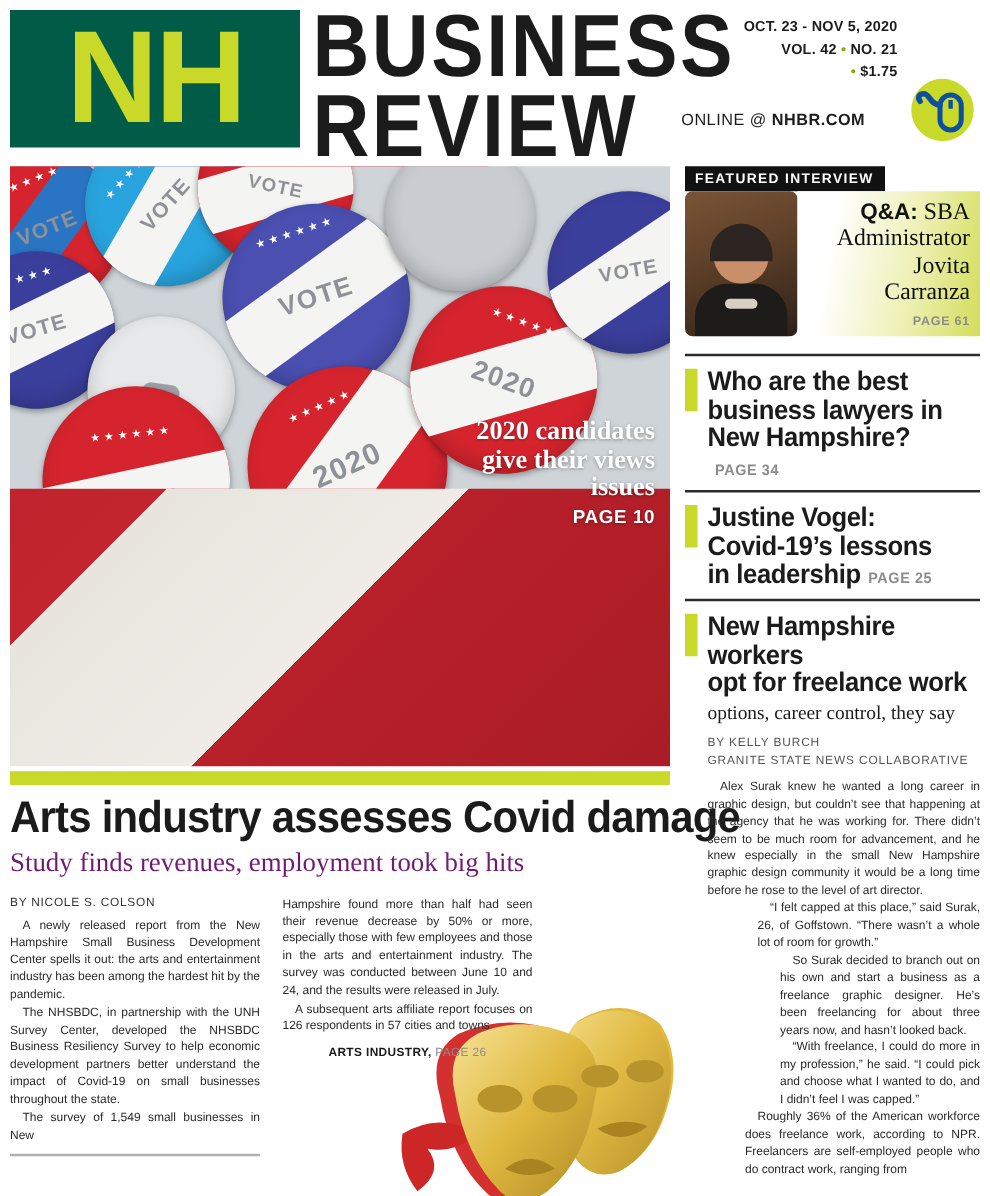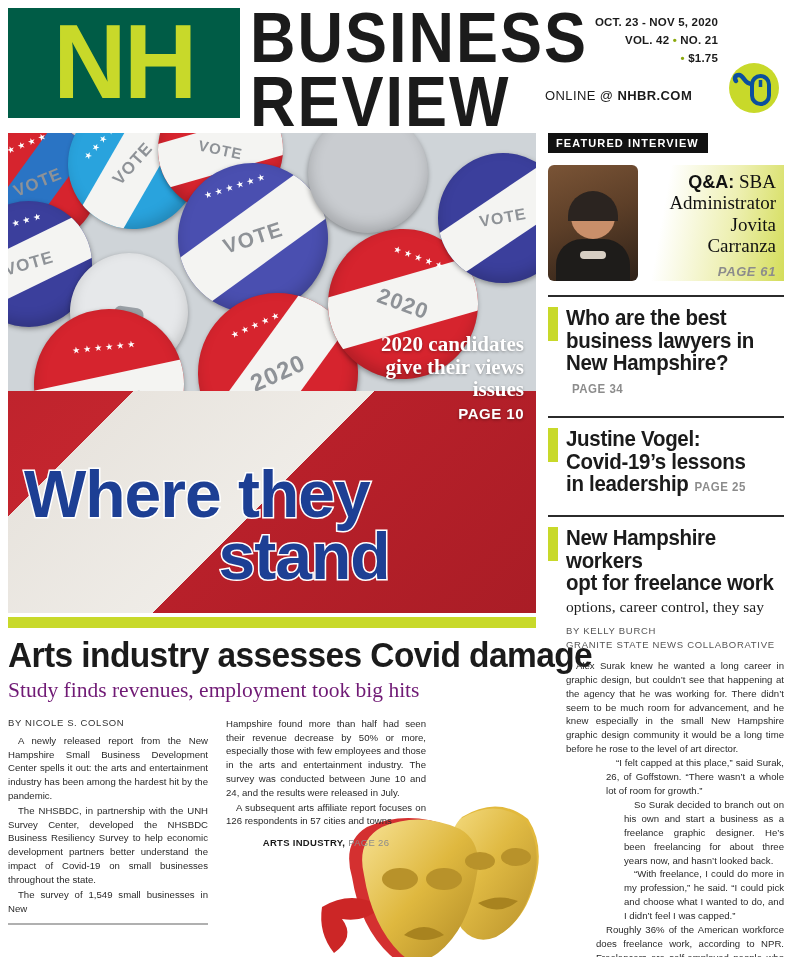--- a/index.html
+++ b/index.html
@@ -125,42 +125,42 @@
 
   .masks { position:absolute; right:-16px; top:120px; width:240px; height:240px; z-index:2; }
 
   
   .right-rail { position:absolute; left:548px; top:8px; width:236px; height:816px; }
 
   .feat-label {
     background:#111; color:#fff; font-size:11px; font-weight:bold;
     letter-spacing:1.1px; padding:4px 8px; width:160px;
   }
-  .qa-box { position:relative; display:flex; margin-top:12px; height:116px;justify-content:center; }
+  .qa-box { position:relative; display:flex; margin-top:0; height:116px;justify-content:center; }
   .qa-photo {
     width:90px; height:116px; border-radius:6px; overflow:hidden; flex:0 0 90px;
     background: linear-gradient(160deg,#7a5436 0%, #5d3f28 45%, #2e2118 100%);
     position:relative;
   }
   .qa-text {
     flex:1; position:relative;
     background: linear-gradient(100deg, #ffffff 20%, #eef0b4 62%, #d4dd5a 100%);
     padding:6px 8px 4px 6px; text-align:right;
     font-family:"Liberation Serif", serif; color:#111;
   }
   .qa-line { font-size:19px; line-height:1.12; }
   .qa-line .qa-bold {
     font-family:"Liberation Sans", sans-serif; font-weight:bold; font-size:18px;
   }
   .qa-page {
-    font-family:"Liberation Sans", sans-serif; font-size:13px;
-    color:#8c8c8c; letter-spacing:.6px; margin-top:8px; font-weight:bold;font-style:italic;
-  }
-
-  .teaser { position:relative; padding:9px 0 23px 18px; border-top:2px solid #2b2b2b; }
+    font-family:"Liberation Sans", sans-serif; font-size:10px;
+    color:#8c8c8c; letter-spacing:.6px; margin-top:8px; font-weight:bold;
+  }
+
+  .teaser { position:relative; padding:9px 0 11px 18px; border-top:2px solid #2b2b2b; }
   .teaser:first-of-type { border-top:2px solid #2b2b2b; }
   .teaser .tick {
     position:absolute; left:0; top:10px; width:10px; height:34px; background:#c8d92a;
   }
   .teaser-h {
     font-family:"Liberation Sans", sans-serif; font-weight:bold;
     font-size:20.5px; line-height:1.06; color:#1b1b1b; letter-spacing:-.3px;
     transform: scaleY(1.05); transform-origin:left top;
   }
   .teaser-pg {
@@ -282,24 +282,20 @@
           </div>
         </div>
 
         <div class="cover-kicker">
           <div>2020 candidates</div>
           <div>give their views</div>
           <div>issues</div>
           <span class="pg">PAGE 10</span>
         </div>
 
-        <div class="cover-title">
-          <span>Where they</span>
-          <span class="l2">stand</span>
-        </div>
       </div>
 
       <div class="green-bar"></div>
 
       <div class="arts">
         <div class="arts-head">Arts industry assesses Covid damage</div>
         <div class="arts-sub">Study finds revenues, employment took big hits</div>
 
         <svg class="masks" viewBox="0 0 240 240">
           <path d="M40 120 Q30 85 55 70 Q95 52 140 70 Q166 82 158 120 Q150 172 118 198 Q96 214 78 198 Q48 170 40 120 Z" fill="#d43030"></path>

